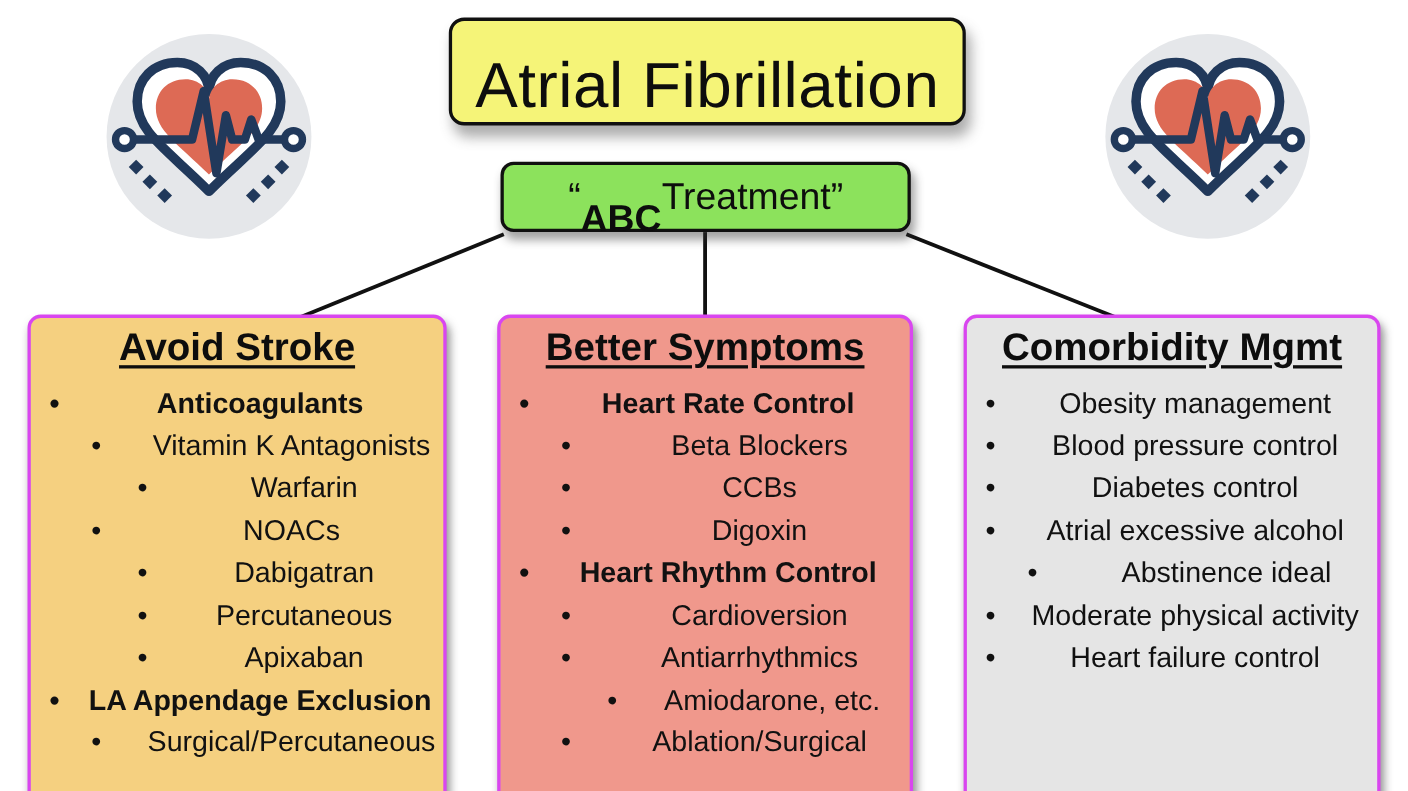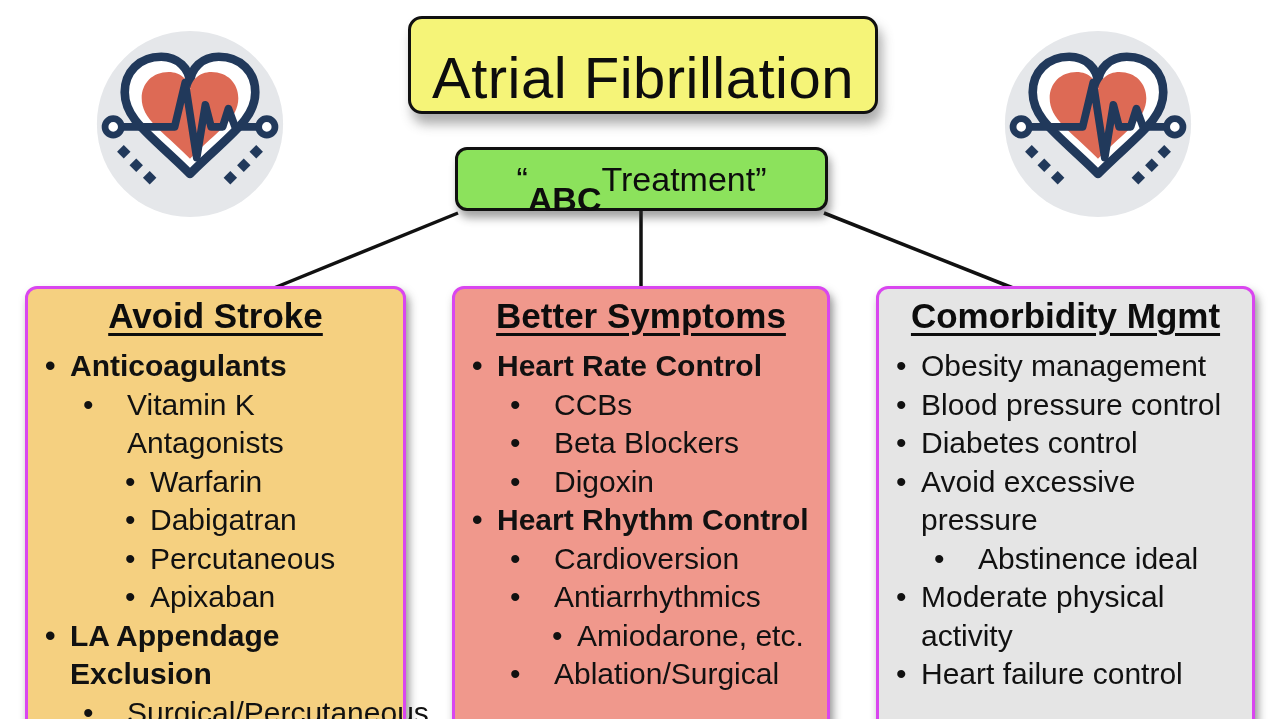--- a/index.html
+++ b/index.html
@@ -43,21 +43,21 @@
   }
   .box-avoid  { left:25px;  width:381px; background:#f5d080; }
   .box-better { left:452px; width:378px; background:#f0988c; }
   .box-comorb { left:876px; width:379px; background:#e5e5e5; }
 
   .box h2 {
     margin:7px 6px 2px; text-align:center; font-size:35px; font-weight:bold;
     text-decoration:underline; text-decoration-thickness:3px; text-underline-offset:5px;
   }
   .box ul { list-style:none; margin:11px 0 0 0; padding:0; }
-  .box li { position:relative; font-size:30px; line-height:38.5px; color:#111; }
+  .box li { position:relative; font-size:26px; line-height:38.5px; color:#111;text-align:center; }
   .box li::before { content:"\2022"; position:absolute; }
   .box li.l1 { padding-left:42px; }  .box li.l1::before { left:17px; }
   .box li.l2 { padding-left:99px; }  .box li.l2::before { left:55px; }
   .box li.l3 { padding-left:122px; } .box li.l3::before { left:97px; }
   .box li.bold { font-weight:bold; }
 </style>
 </head>
 <body>
 
 <div class="canvas">
@@ -115,49 +115,50 @@
       <b>ABC</b>
       <span> Treatment”</span>
   </div>
 
   <section class="box box-avoid">
     <h2>Avoid Stroke</h2>
     <ul>
       <li class="l1 bold">Anticoagulants</li>
       <li class="l2">Vitamin K Antagonists</li>
       <li class="l3">Warfarin</li>
+      <li class="l2">NOACs</li>
       <li class="l3">Dabigatran</li>
       <li class="l3">Percutaneous</li>
       <li class="l3">Apixaban</li>
       <li class="l1 bold">LA Appendage Exclusion</li>
       <li class="l2">Surgical/Percutaneous</li>
     </ul>
   </section>
 
   <section class="box box-better">
     <h2>Better Symptoms</h2>
     <ul>
       <li class="l1 bold">Heart Rate Control</li>
+      <li class="l2">Beta Blockers</li>
       <li class="l2">CCBs</li>
-      <li class="l2">Beta Blockers</li>
       <li class="l2">Digoxin</li>
       <li class="l1 bold">Heart Rhythm Control</li>
       <li class="l2">Cardioversion</li>
       <li class="l2">Antiarrhythmics</li>
       <li class="l3">Amiodarone, etc.</li>
       <li class="l2">Ablation/Surgical</li>
     </ul>
   </section>
 
   <section class="box box-comorb">
     <h2>Comorbidity Mgmt</h2>
     <ul>
       <li class="l1">Obesity management</li>
       <li class="l1">Blood pressure control</li>
       <li class="l1">Diabetes control</li>
-      <li class="l1">Avoid excessive pressure</li>
+      <li class="l1">Atrial excessive alcohol</li>
       <li class="l2">Abstinence ideal</li>
       <li class="l1">Moderate physical activity</li>
       <li class="l1">Heart failure control</li>
     </ul>
   </section>
 
 </div>
 
 </body></html>

